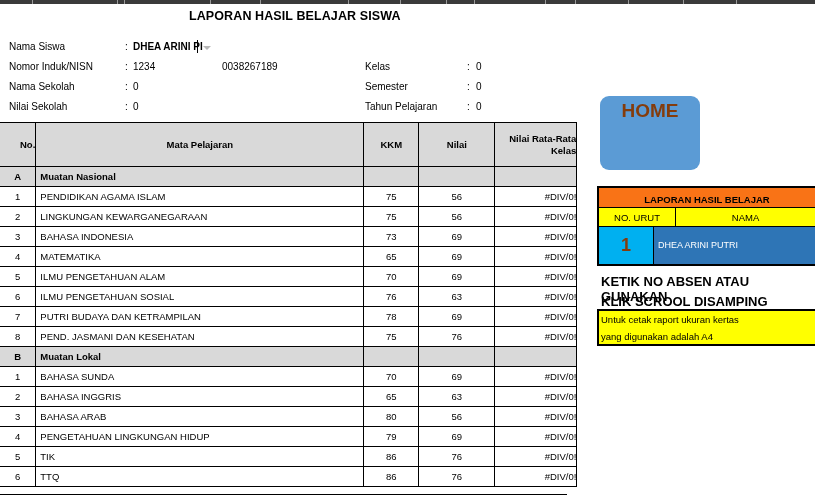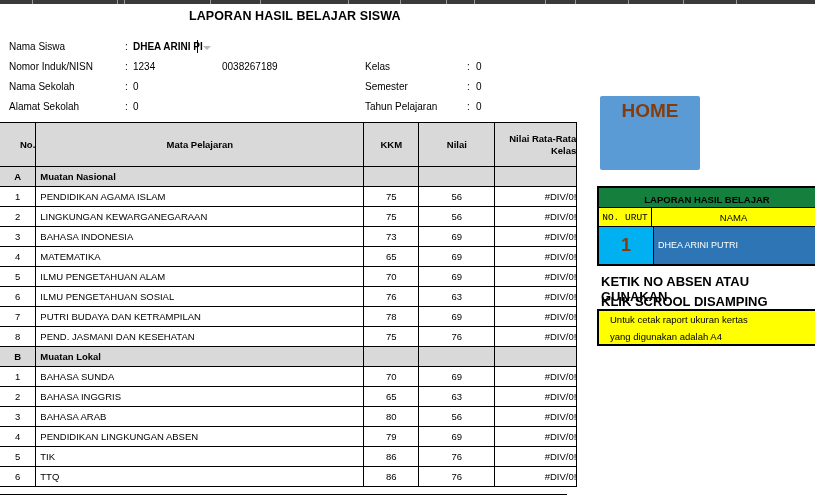--- a/index.html
+++ b/index.html
@@ -34,36 +34,36 @@
   .c-kkm { width: 55px; text-align: center; }
   .c-nilai { width: 76px; text-align: center; }
   .c-rata { width: 82px; text-align: right; }
   .grade-table th.c-mp { text-align: center; padding-left: 0 !important; }
   .grade-table td.c-no { border-left: none; }
   .grade-table th.c-no { border-left: none; padding-left: 20px; }
   .foot-line { position: absolute; left: 0; top: 494px; width: 567px; height: 1px; background: #000; }
 
   
   .home-btn { position: absolute; left: 600px; top: 96px; width: 100px; height: 74px; background: #5b9bd5;
-    border-radius: 2px; text-align: center; cursor: pointer; }
+    border-radius: 9px; text-align: center; cursor: pointer; }
   .home-btn span { display: block; margin-top: 4px; font-size: 19px; font-weight: bold; color: #843c0c; }
 
   
   .panel { position: absolute; left: 597px; top: 186px; width: 218px; border-top: 2px solid #000; border-left: 2px solid #000; border-bottom: 2px solid #000; }
-  .panel-title { height: 20px; background: #15803d; font-size: 9.5px; font-weight: bold; text-align: center; line-height: 24px; border-bottom: 1px solid #000; }
+  .panel-title { height: 20px; background: #f97316; font-size: 9.5px; font-weight: bold; text-align: center; line-height: 24px; border-bottom: 1px solid #000; }
   .panel-head { display: flex; height: 19px; background: #ffff00; font-size: 9.5px; line-height: 19px; border-bottom: 1px solid #000; }
-  .panel-head .h1 { width: 53px; text-align: center; border-right: 1px solid #000; font-family: Liberation Mono, monospace; }
+  .panel-head .h1 { width: 77px; text-align: center; border-right: 1px solid #000; }
   .panel-head .h2 { flex: 1; text-align: center; }
   .panel-row { display: flex; height: 37px; }
   .panel-row .num { width: 55px; background: #00b0f0; border-right: 1px solid #000; text-align: center; font-size: 18px; font-weight: bold; color: #843c0c; line-height: 37px; }
   .panel-row .name { flex: 1; background: #2e75b6; color: #fff; font-size: 9px; line-height: 37px; padding-left: 4px; }
 
   .note { position: absolute; left: 601px; font-size: 13px; font-weight: bold; }
   .print-note { position: absolute; left: 597px; top: 309px; width: 218px; height: 37px; background: #ffff00;
-    border: 2px solid #000; border-right: none; font-size: 9.5px; padding-left: 11px; }
+    border: 2px solid #000; border-right: none; font-size: 9.5px; padding-left: 2px; }
   .print-note div { height: 17px; line-height: 18px; }
 </style>
 </head>
 <body>
 
 <div class="topbar">
   <div class="tick" style="left:32px"></div>
   <div class="tick" style="left:117px"></div>
   <div class="tick" style="left:124px"></div>
   <div class="tick" style="left:210px"></div>
@@ -102,21 +102,21 @@
 <div class="info-row" style="top:79px;width:500px">
   <span class="lbl">Nama Sekolah</span>
   <span class="colon">:</span>
   <span class="val">0</span>
   <span class="rlbl">Semester</span>
   <span class="rcolon">:</span>
   <span class="rval">0</span>
 </div>
 
 <div class="info-row" style="top:99px;width:500px">
-  <span class="lbl">Alamat Sekolah</span>
+  <span class="lbl">Nilai Sekolah</span>
   <span class="colon">:</span>
   <span class="val">0</span>
   <span class="rlbl">Tahun Pelajaran</span>
   <span class="rcolon">:</span>
   <span class="rval">0</span>
 </div>
 
 <table class="grade-table">
   <tbody>
       <tr>
@@ -215,21 +215,21 @@
   </tr>
   <tr>
     <td class="c-no">3</td>
     <td class="c-mp">BAHASA ARAB</td>
     <td class="c-kkm">80</td>
     <td class="c-nilai">56</td>
     <td class="c-rata">#DIV/0!</td>
   </tr>
   <tr>
     <td class="c-no">4</td>
-    <td class="c-mp">PENDIDIKAN LINGKUNGAN ABSEN</td>
+    <td class="c-mp">PENGETAHUAN LINGKUNGAN HIDUP</td>
     <td class="c-kkm">79</td>
     <td class="c-nilai">69</td>
     <td class="c-rata">#DIV/0!</td>
   </tr>
   <tr>
     <td class="c-no">5</td>
     <td class="c-mp">TIK</td>
     <td class="c-kkm">86</td>
     <td class="c-nilai">76</td>
     <td class="c-rata">#DIV/0!</td>

